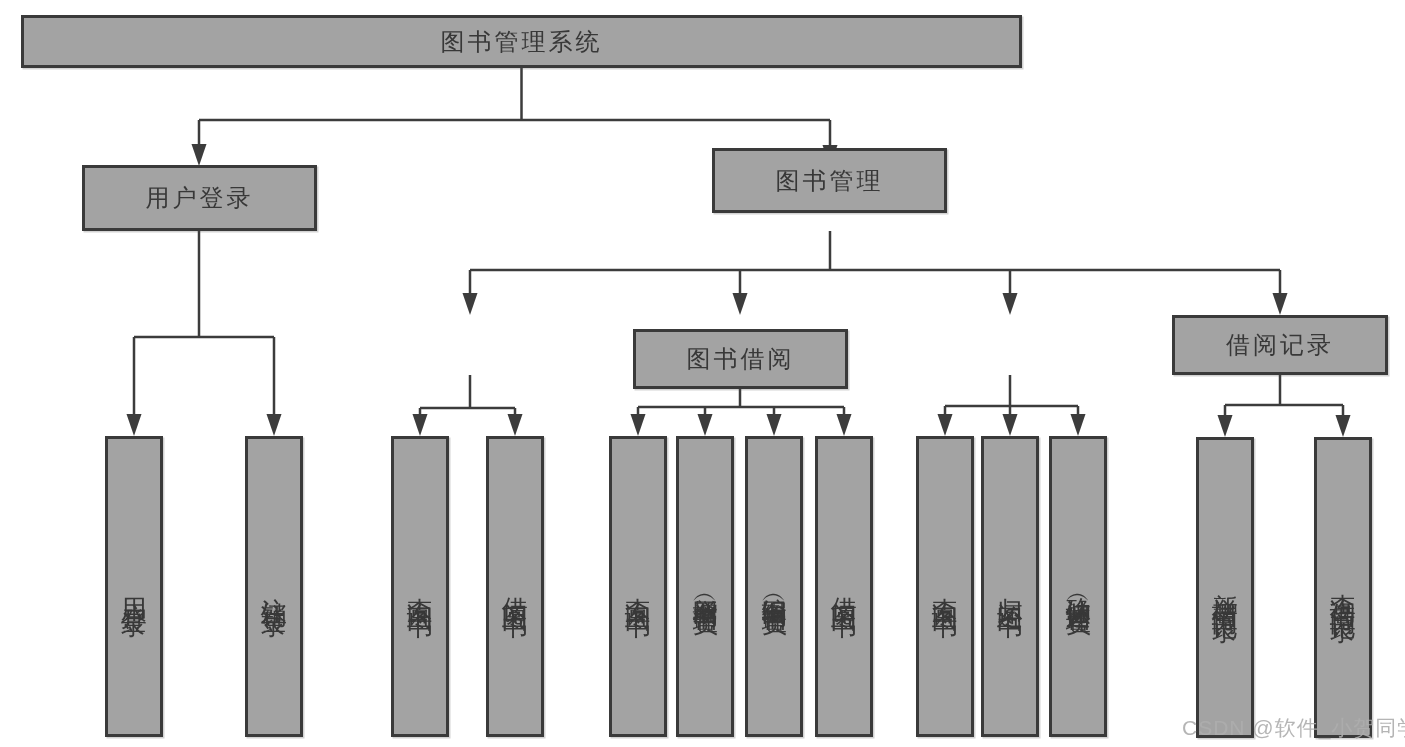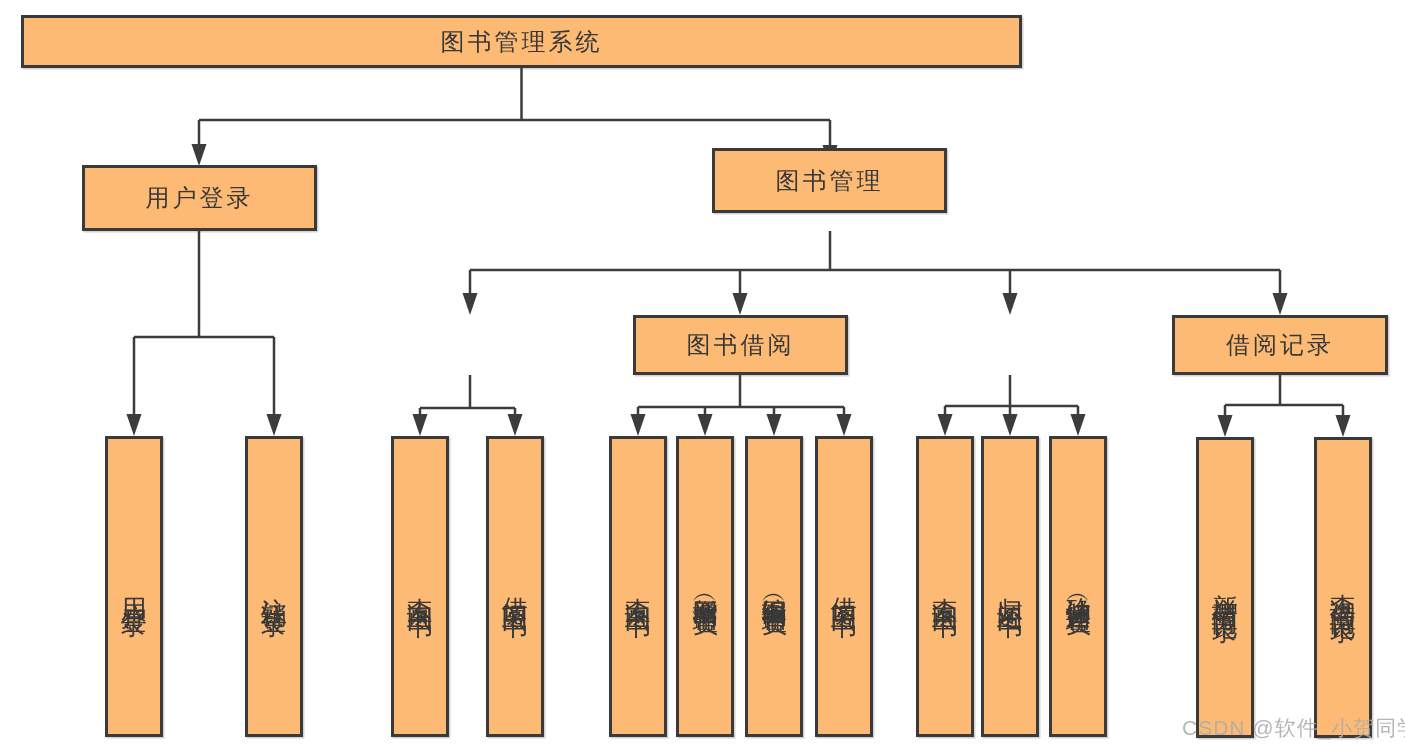--- a/index.html
+++ b/index.html
@@ -8,21 +8,21 @@
     width:1405px;height:747px;
     background:#ffffff;
     overflow:hidden;
     font-family:"Liberation Sans", sans-serif;
     color:#383838;
   }
   .connectors{position:absolute;left:0;top:0;z-index:1;}
   .box{
     position:absolute;
     box-sizing:border-box;
-    background:#fdba74;
+    background:#a3a3a3;
     border:3px solid #3a3a3a;
     display:flex;
     align-items:center;
     justify-content:center;
     z-index:2;
     box-shadow:1.5px 1.5px 0 rgba(80,80,80,0.25);
   }
   .h{font-size:24px;letter-spacing:3px;}
   .v{font-size:26px;letter-spacing:5px;}
   .v.long{font-size:25px;letter-spacing:2px;}
@@ -88,21 +88,21 @@
     <span class="lbl">图书管理系统</span>
   </div>
 
   <div class="box h" style="left:82px;top:165px;width:235px;height:66px">
     <span class="lbl">用户登录</span>
   </div>
   <div class="box h" style="left:712px;top:148px;width:235px;height:65px">
     <span class="lbl">图书管理</span>
   </div>
 
-  <div class="box h" style="left:633px;top:315px;width:215px;height:60px">
+  <div class="box h" style="left:633px;top:329px;width:215px;height:60px">
     <span class="lbl">图书借阅</span>
   </div>
   <div class="box h" style="left:1172px;top:315px;width:216px;height:60px">
     <span class="lbl">借阅记录</span>
   </div>
 
   <div class="box v" style="left:105px;top:436px;width:58px;height:301px">
     <span class="lbl">用户登录</span>
   </div>
   <div class="box v" style="left:245px;top:436px;width:58px;height:301px">

